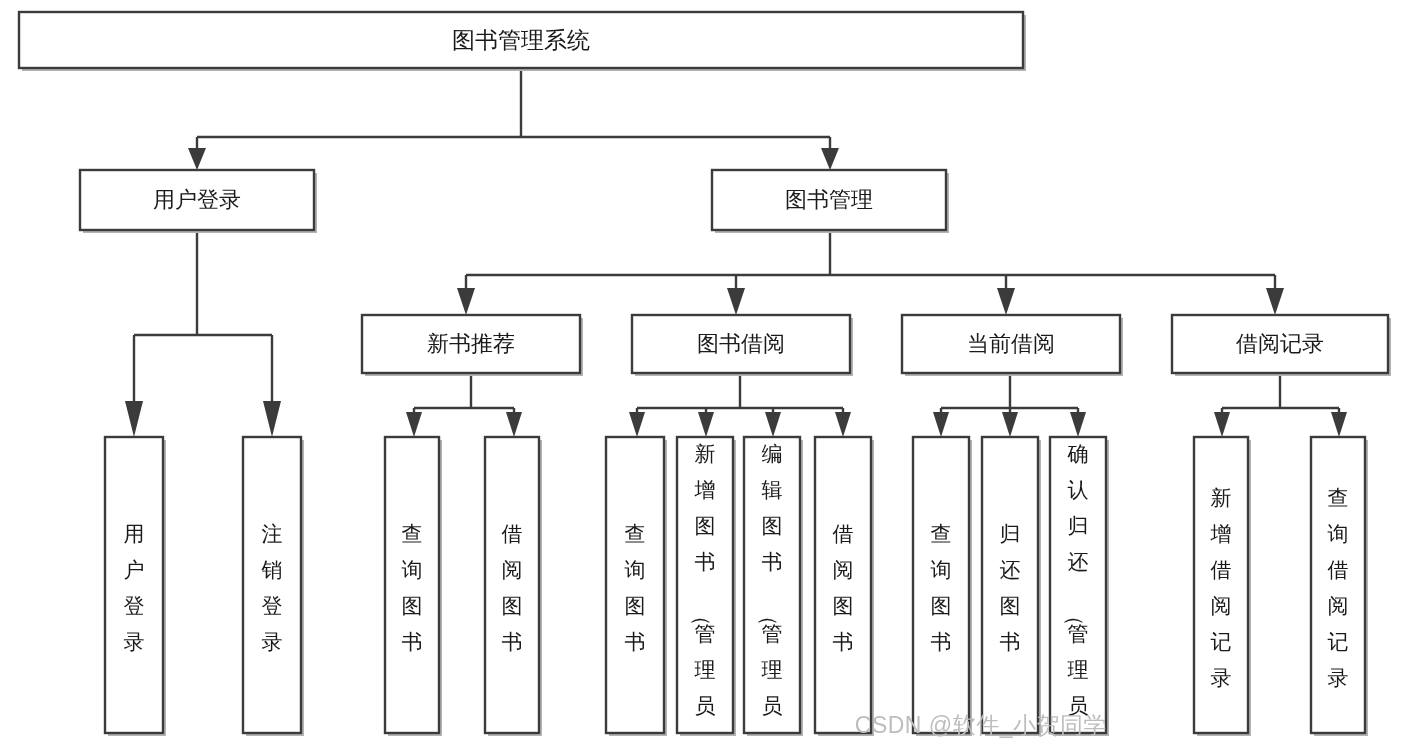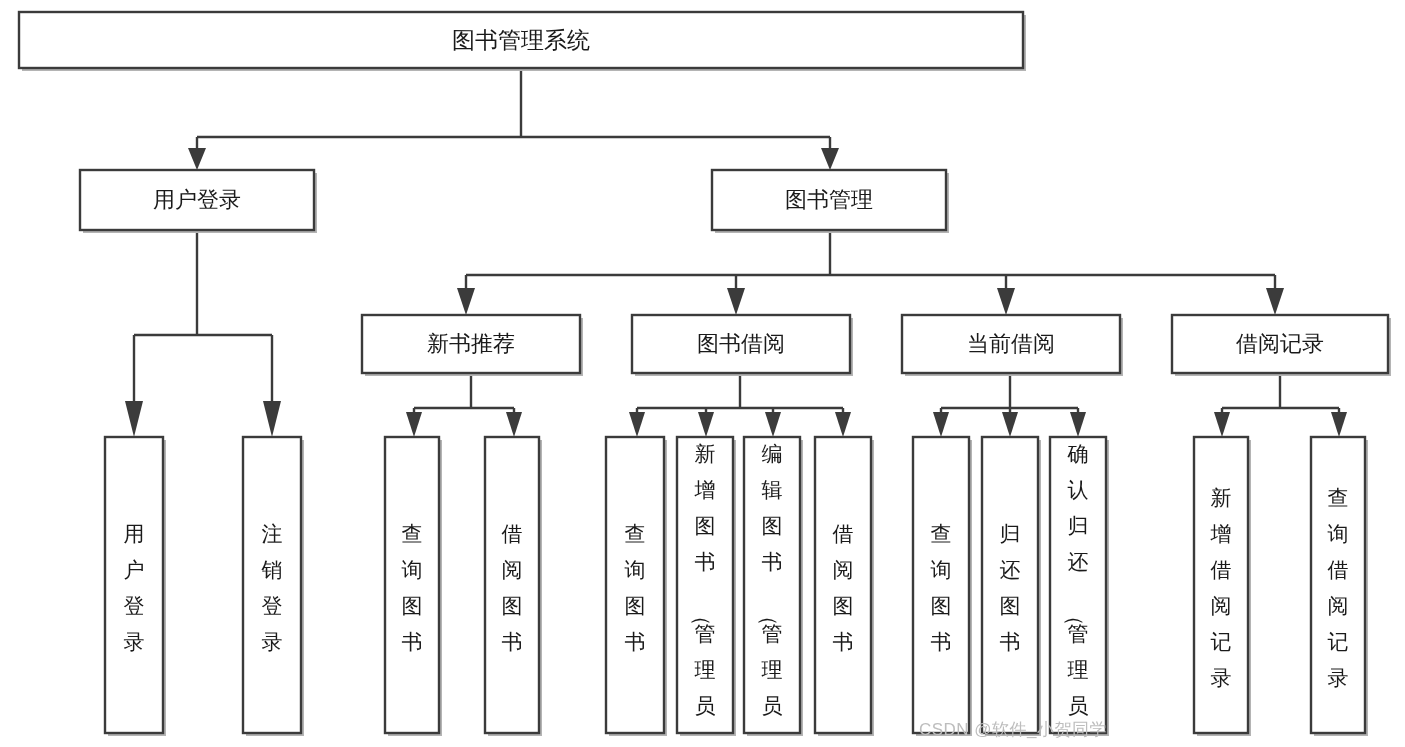--- a/index.html
+++ b/index.html
@@ -55,21 +55,21 @@
     fill: #1a1a1a;
     font-family: "Liberation Sans", "DejaVu Sans", sans-serif;
     font-size: 21px;
     text-anchor: middle;
   }
   .watermark {
     position: absolute;
     right: 8px;
     bottom: 6px;
     font-family: "Liberation Sans", "DejaVu Sans", sans-serif;
-    font-size: 17px;
+    font-size: 23px;
     color: #bdbdbd;
     letter-spacing: 0.5px;
     white-space: nowrap;
     pointer-events: none;
     margin-left: 20px;
   }
 </style>
 </head>
 <body>
 

